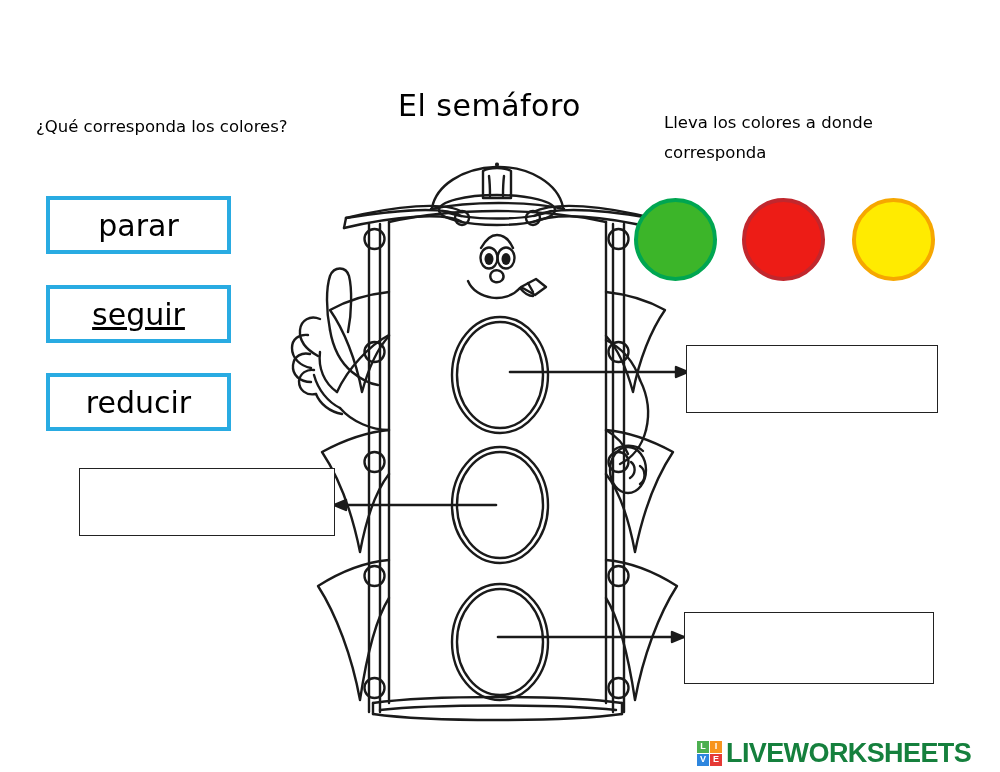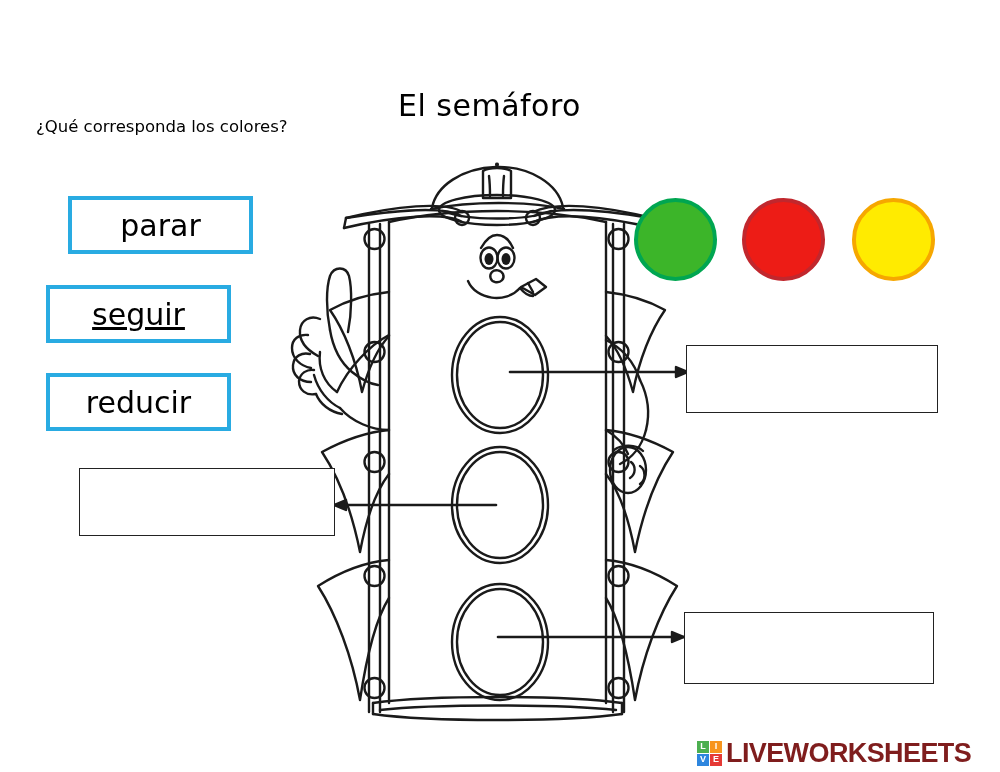--- a/index.html
+++ b/index.html
@@ -52,21 +52,21 @@
     box-sizing: border-box;
     display: flex;
     align-items: center;
     justify-content: center;
   }
   .word-card span {
     font-size: 30px;
     font-family: "DejaVu Sans", sans-serif;
     color: #000000;
   }
-  .word-card-0 { top: 196px; margin-left: 22px; }
+  .word-card-0 { top: 196px; }
   .word-card-1 { top: 285px; }
   .word-card-2 { top: 373px; }
 
   
   .color-dot {
     position: absolute;
     width: 83px;
     height: 83px;
     border-radius: 50%;
     box-sizing: border-box;
@@ -267,20 +267,21 @@
       <path d="M684 637 L672 632 L672 642 Z" fill="#1a1a1a" stroke="#1a1a1a"></path>
     </g>
   </svg>
 
   <div class="worksheet-title">El semáforo</div>
 
   <div class="instr instr-left">
     <div>¿Qué corresponda los colores?</div>
   </div>
 
+  <div class="instr instr-right">Lleva los colores a donde corresponda</div>
 
   <div class="word-card word-card-0" style="border-color: rgb(41, 171, 226);">
     <span>parar</span>
   </div>
   <div class="word-card word-card-1" style="border-color: rgb(41, 171, 226); text-decoration: underline;">
     <span>seguir</span>
   </div>
   <div class="word-card word-card-2" style="border-color: rgb(41, 171, 226);">
     <span>reducir</span>
   </div>
@@ -293,16 +294,16 @@
   <div class="answer-box ans-left-mid"></div>
   <div class="answer-box ans-right-bot"></div>
 
   <div class="lw-logo">
     <div class="lw-mark">
       <div class="lw-cell" style="background: rgb(76, 175, 80);">L</div>
       <div class="lw-cell" style="background: rgb(247, 148, 30);">I</div>
       <div class="lw-cell" style="background: rgb(46, 134, 222);">V</div>
       <div class="lw-cell" style="background: rgb(229, 57, 53);">E</div>
     </div>
-    <div class="lw-word" style="color: #7f1d1d;">LIVEWORKSHEETS</div>
+    <div class="lw-word" style="color: #15803d;">LIVEWORKSHEETS</div>
   </div>
 
 </div>
 
 </body></html>

